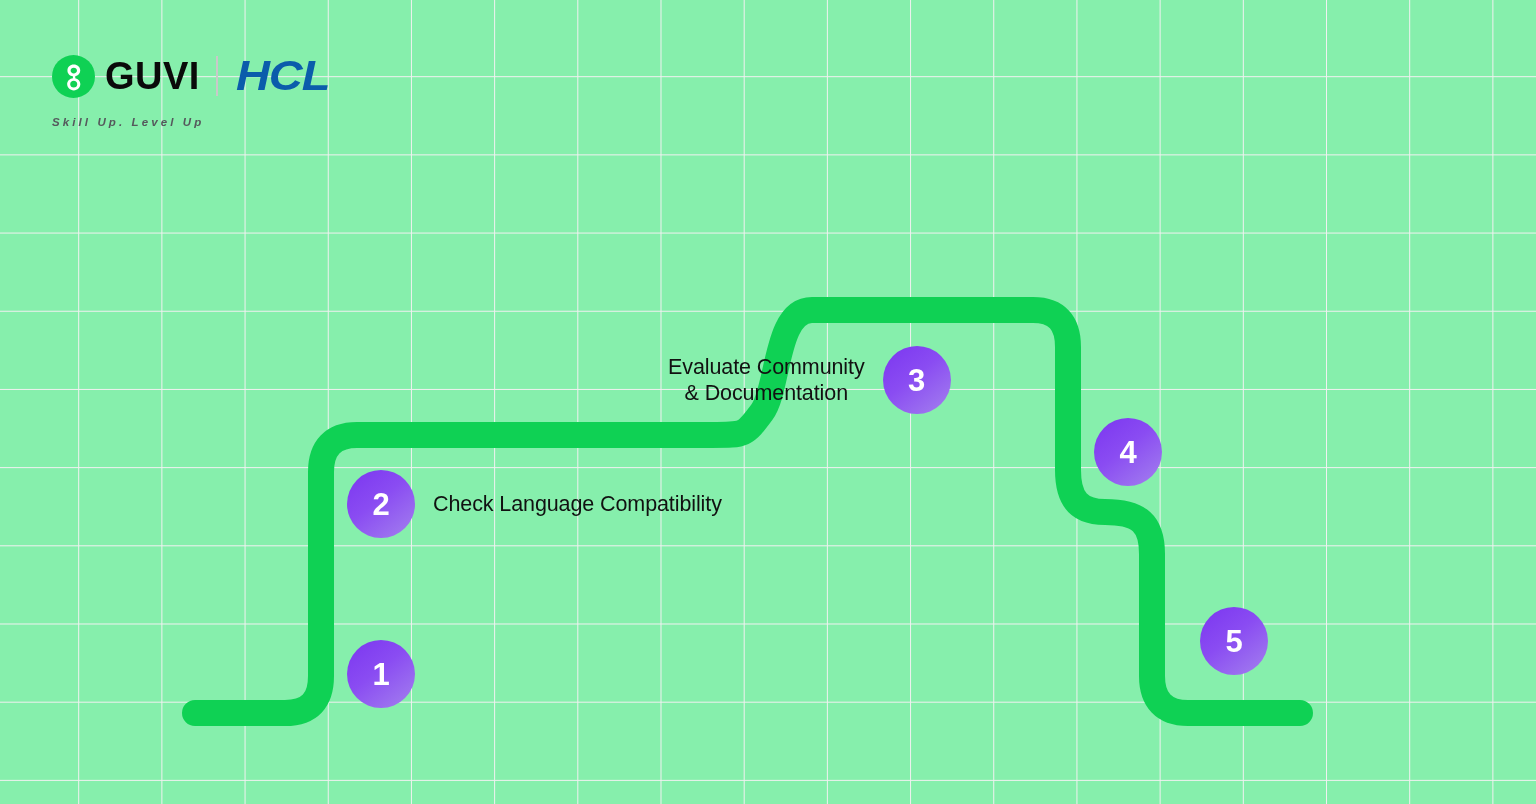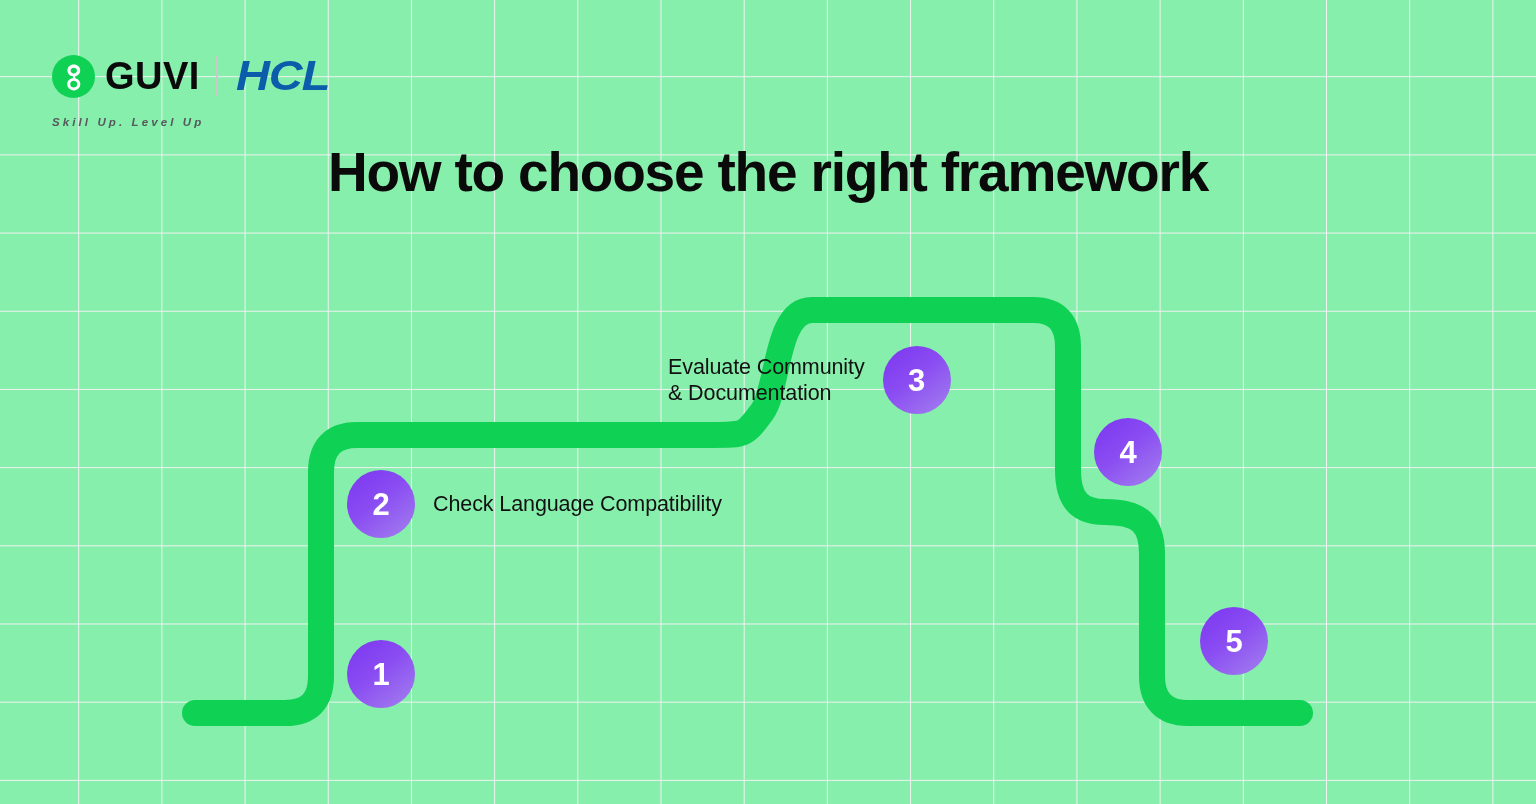--- a/index.html
+++ b/index.html
@@ -137,21 +137,21 @@
   .step-label {
     font-family: "Liberation Sans", sans-serif;
     font-size: 21.5px;
     font-weight: 500;
     color: #111111;
     line-height: 1.22;
     white-space: pre-line;
     letter-spacing: -0.1px;
   }
   .step.flip .step-label {
-    text-align: left;
+    text-align: center;
   }
 
   #step-1 { left: 347px; top: 640px; }
   #step-2 { left: 347px; top: 470px; }
   #step-3 { left: 668px; top: 346px; }
   #step-4 { left: 1094px; top: 418px; }
   #step-5 { left: 1200px; top: 607px; }
 </style>
 </head>
 <body>
@@ -166,21 +166,20 @@
         <circle cx="22" cy="22" r="22" fill="#0FD154"></circle>
         <path d="M22.2 9.8c-3.6 0-6.4 2.6-6.4 6.0 0 3.2 2.4 5.6 5.6 5.9l0 2.0c-3.2 0.35-5.9 2.6-5.9 6.1 0 3.6 3.0 6.4 6.8 6.4 3.8 0 6.7-2.8 6.7-6.4 0-3.3-2.2-5.5-5.2-6.1l0-2.05c3.0-0.45 5.1-2.8 5.1-5.85 0-3.4-2.9-6.0-6.7-6.0zm0.05 3.15c1.9 0 3.3 1.25 3.3 2.95 0 1.7-1.4 2.95-3.3 2.95-1.85 0-3.2-1.25-3.2-2.95 0-1.7 1.35-2.95 3.2-2.95zm-0.05 13.5c2.1 0 3.65 1.5 3.65 3.4 0 1.95-1.55 3.45-3.65 3.45-2.05 0-3.6-1.5-3.6-3.45 0-1.9 1.55-3.4 3.6-3.4z" fill="#ffffff"></path>
       </svg>
       <div id="guvi-word">GUVI</div>
       <div id="brand-divider"></div>
       <div id="hcl-word">HCL</div>
     </div>
     <div id="tagline">Skill Up. Level Up</div>
   </div>
 
-  <div id="page-title">How to choose the right framework</div>
 
   <svg id="flow" viewBox="0 0 1536 804">
     <defs>
       <linearGradient id="fadeLeft" x1="0" y1="0" x2="1" y2="0">
         <stop offset="0%" stop-color="#0FD154" stop-opacity="0"></stop>
         <stop offset="100%" stop-color="#0FD154" stop-opacity="1"></stop>
       </linearGradient>
       <linearGradient id="fadeRight" x1="0" y1="0" x2="1" y2="0">
         <stop offset="0%" stop-color="#0FD154" stop-opacity="1"></stop>
         <stop offset="100%" stop-color="#0FD154" stop-opacity="0"></stop>

